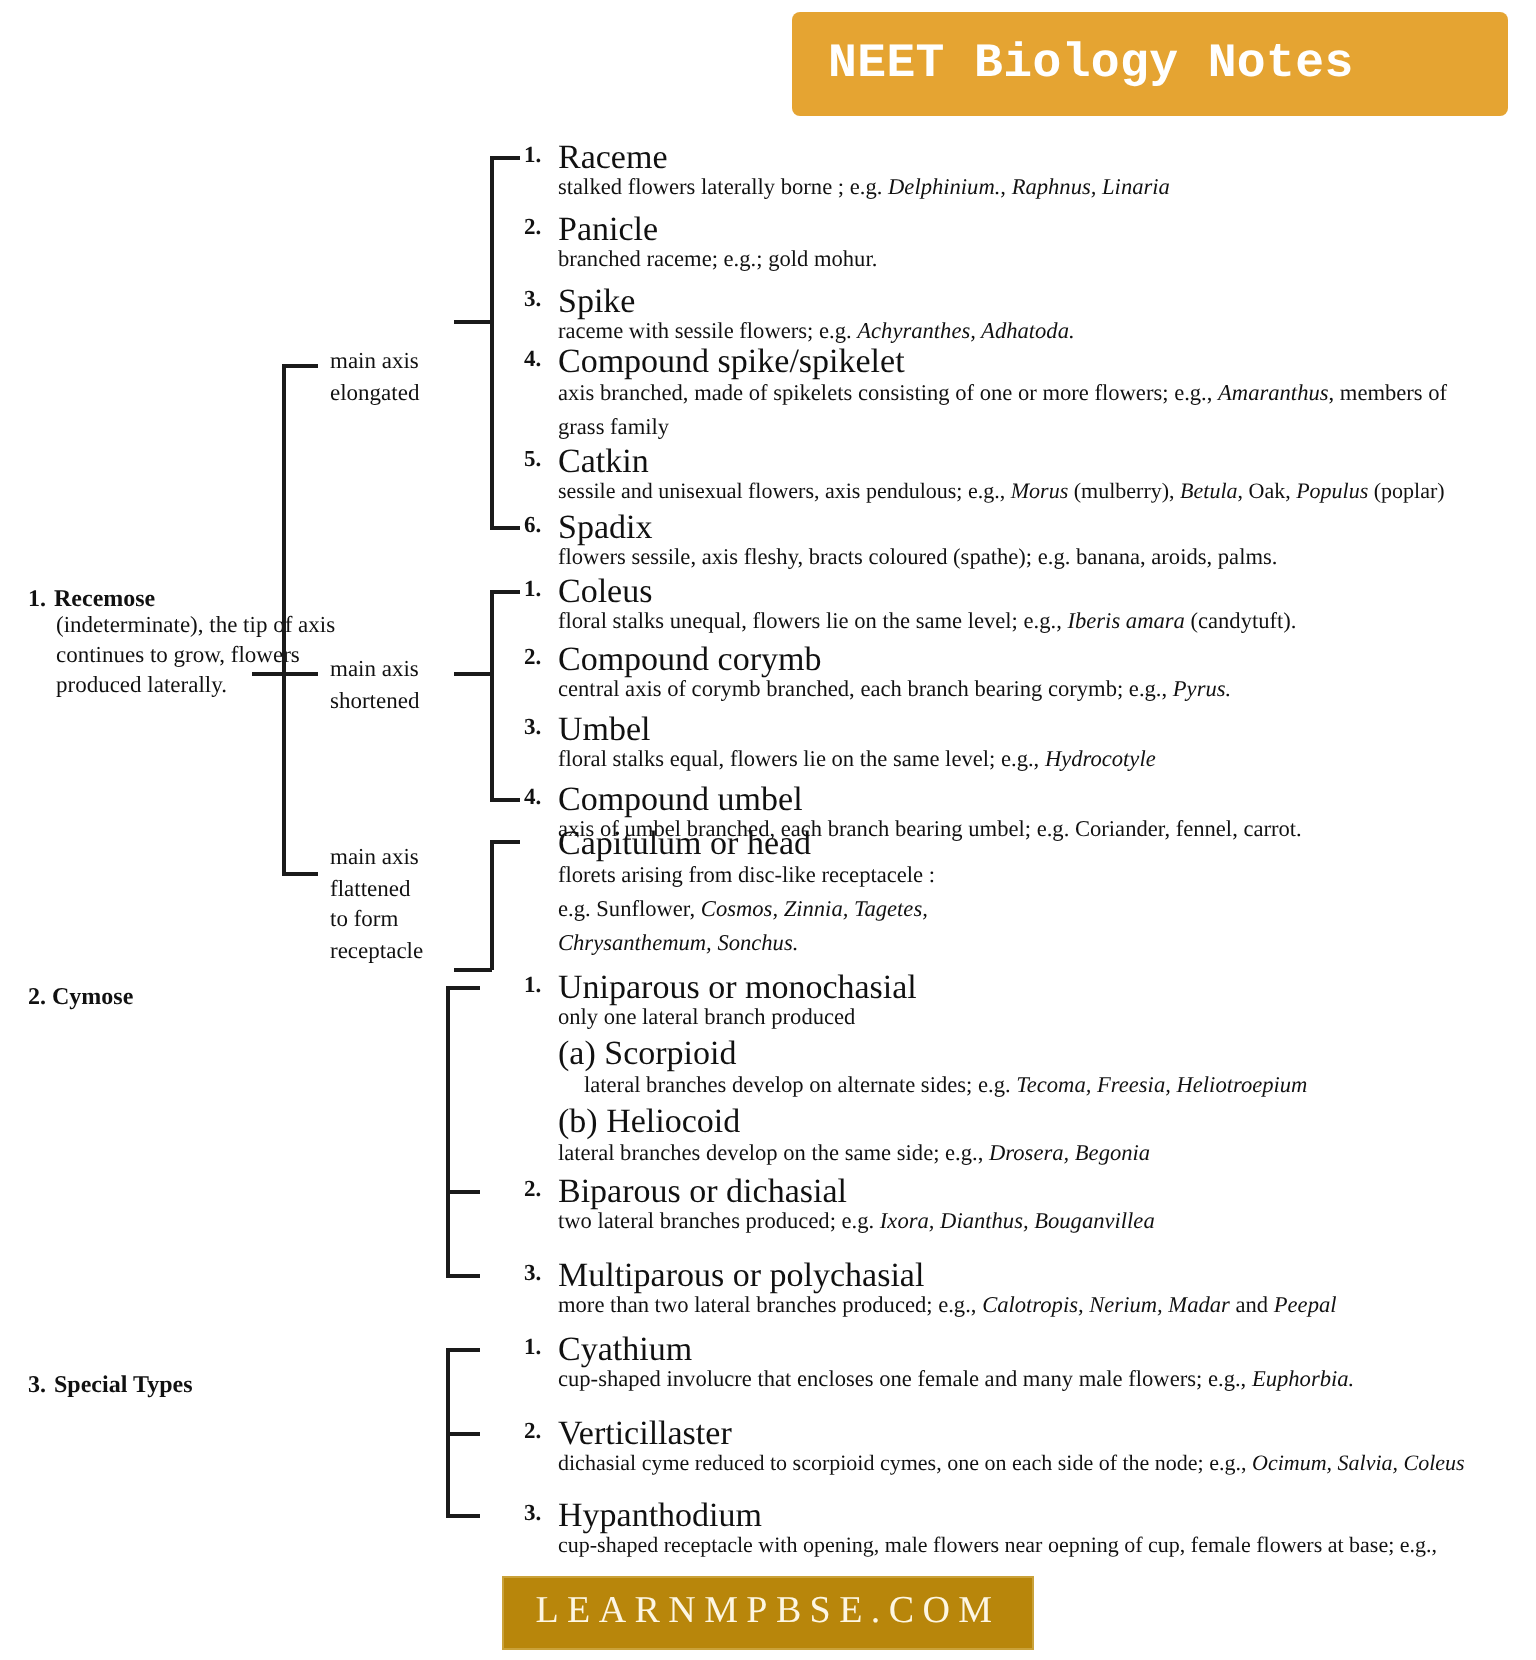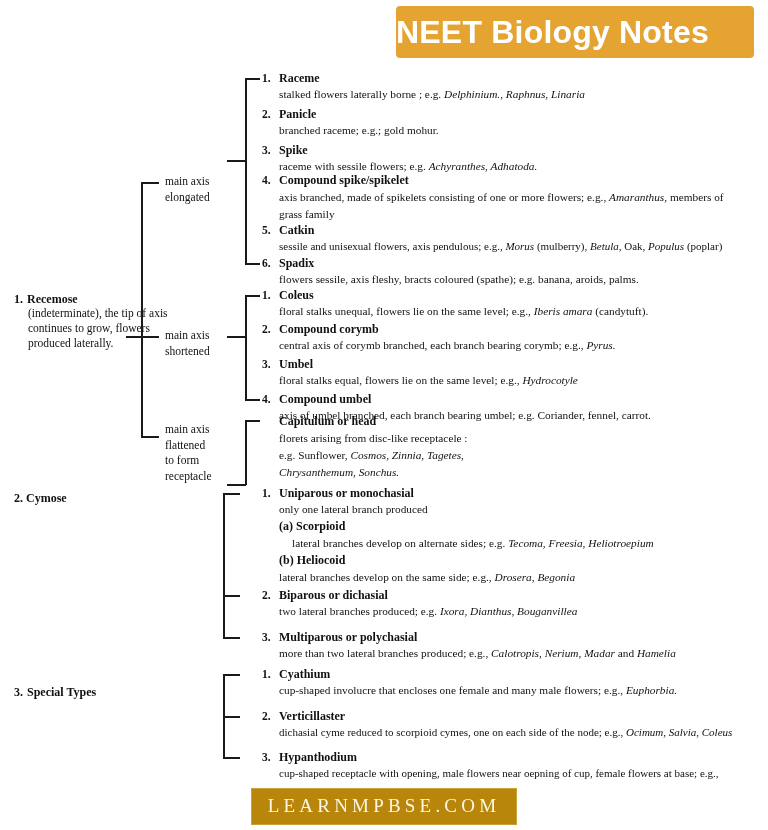--- a/index.html
+++ b/index.html
@@ -8,41 +8,41 @@
     font-family:"Liberation Serif", serif;color:#111;
     position:relative;overflow:hidden;
   }
   
   .header-banner{
     position:absolute;left:396px;top:6px;width:358px;height:52px;
     background:#e5a432;border-radius:4px;
     display:flex;align-items:center;
   }
   .header-title{
-    font-family:Liberation Sans, sans-serif;font-weight:bold;
-    font-size:32px;color:#ffffff;letter-spacing:.2px;
-    white-space:nowrap;
+    font-family:Liberation Mono, monospace;font-weight:bold;
+    font-size:24px;color:#ffffff;letter-spacing:.2px;
+    padding-left:18px;white-space:nowrap;
   }
   
   .footer-band{
     position:absolute;left:0;top:782px;width:768px;height:48px;
     background:#ffffff;display:flex;align-items:center;justify-content:center;
   }
   .footer-box{
     background:#b8860b;padding:6px 16px 7px 16px;
     border:1px solid #caa23a;
   }
   .footer-text{
     font-family:"Liberation Serif", serif;font-size:19px;color:#fdf6e3;
     letter-spacing:4.2px;white-space:nowrap;
   }
   
   .abs{position:absolute;}
   .term{
-    font-weight:bold;font-size:12px;line-height:13px;white-space:nowrap;
+    font-weight:normal;font-size:17px;line-height:13px;white-space:nowrap;
   }
   .num{
     font-weight:bold;font-size:11.5px;line-height:13px;
   }
   .desc{
     font-size:11.3px;line-height:13.2px;white-space:nowrap;
   }
   .desc i, .term i{font-style:italic;}
   .mid-label{
     font-size:11.5px;line-height:15.5px;white-space:nowrap;
@@ -207,21 +207,21 @@
   <span class="desc" style="top:84px;">lateral branches develop on the same side; e.g., <i>Drosera, Begonia</i></span>
 </div>
 <div class="item" style="left:262px;top:589px;">
   <span class="num">2.</span>
   <span class="term">Biparous or dichasial</span>
   <span class="desc" style="top:16px;">two lateral branches produced; e.g. <i>Ixora, Dianthus, Bouganvillea</i></span>
 </div>
 <div class="item" style="left:262px;top:631px;">
   <span class="num">3.</span>
   <span class="term">Multiparous or polychasial</span>
-  <span class="desc" style="top:16px;">more than two lateral branches produced; e.g., <i>Calotropis, Nerium, Madar</i> and <i>Hamelia</i></span>
+  <span class="desc" style="top:16px;">more than two lateral branches produced; e.g., <i>Calotropis, Nerium, Madar</i> and <i>Peepal</i></span>
 </div>
 
 <div class="item" style="left:262px;top:668px;">
   <span class="num">1.</span>
   <span class="term">Cyathium</span>
   <span class="desc" style="top:16px;">cup-shaped involucre that encloses one female and many male flowers; e.g., <i>Euphorbia.</i></span>
 </div>
 <div class="item" style="left:262px;top:710px;">
   <span class="num">2.</span>
   <span class="term">Verticillaster</span>

